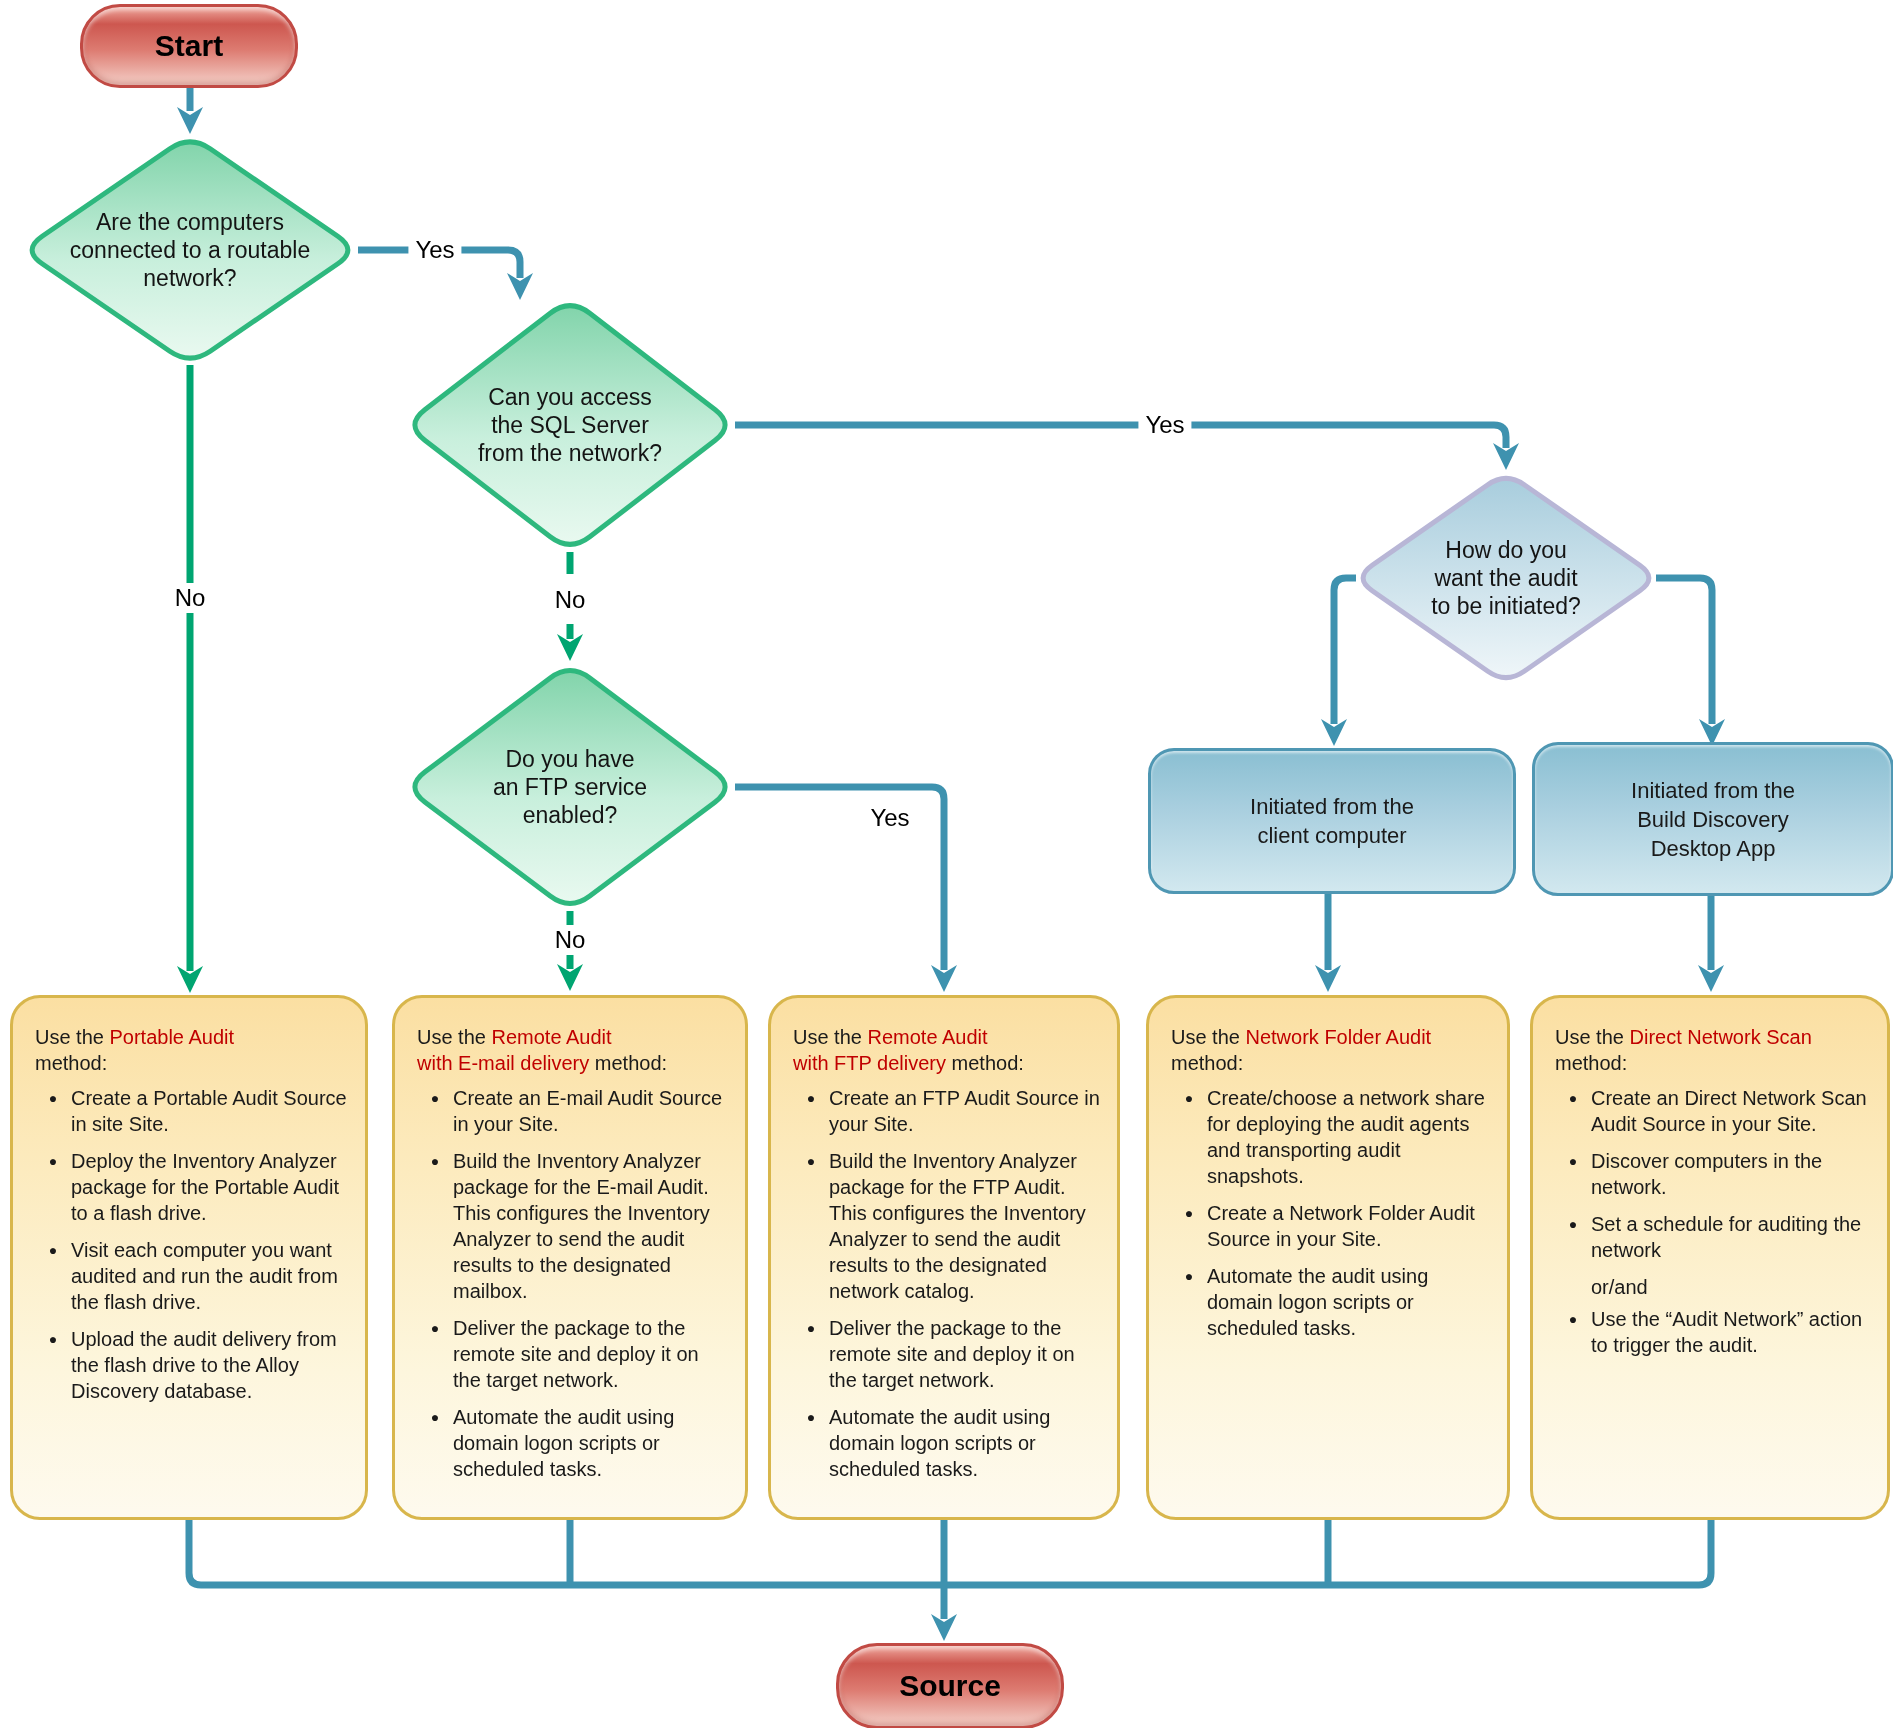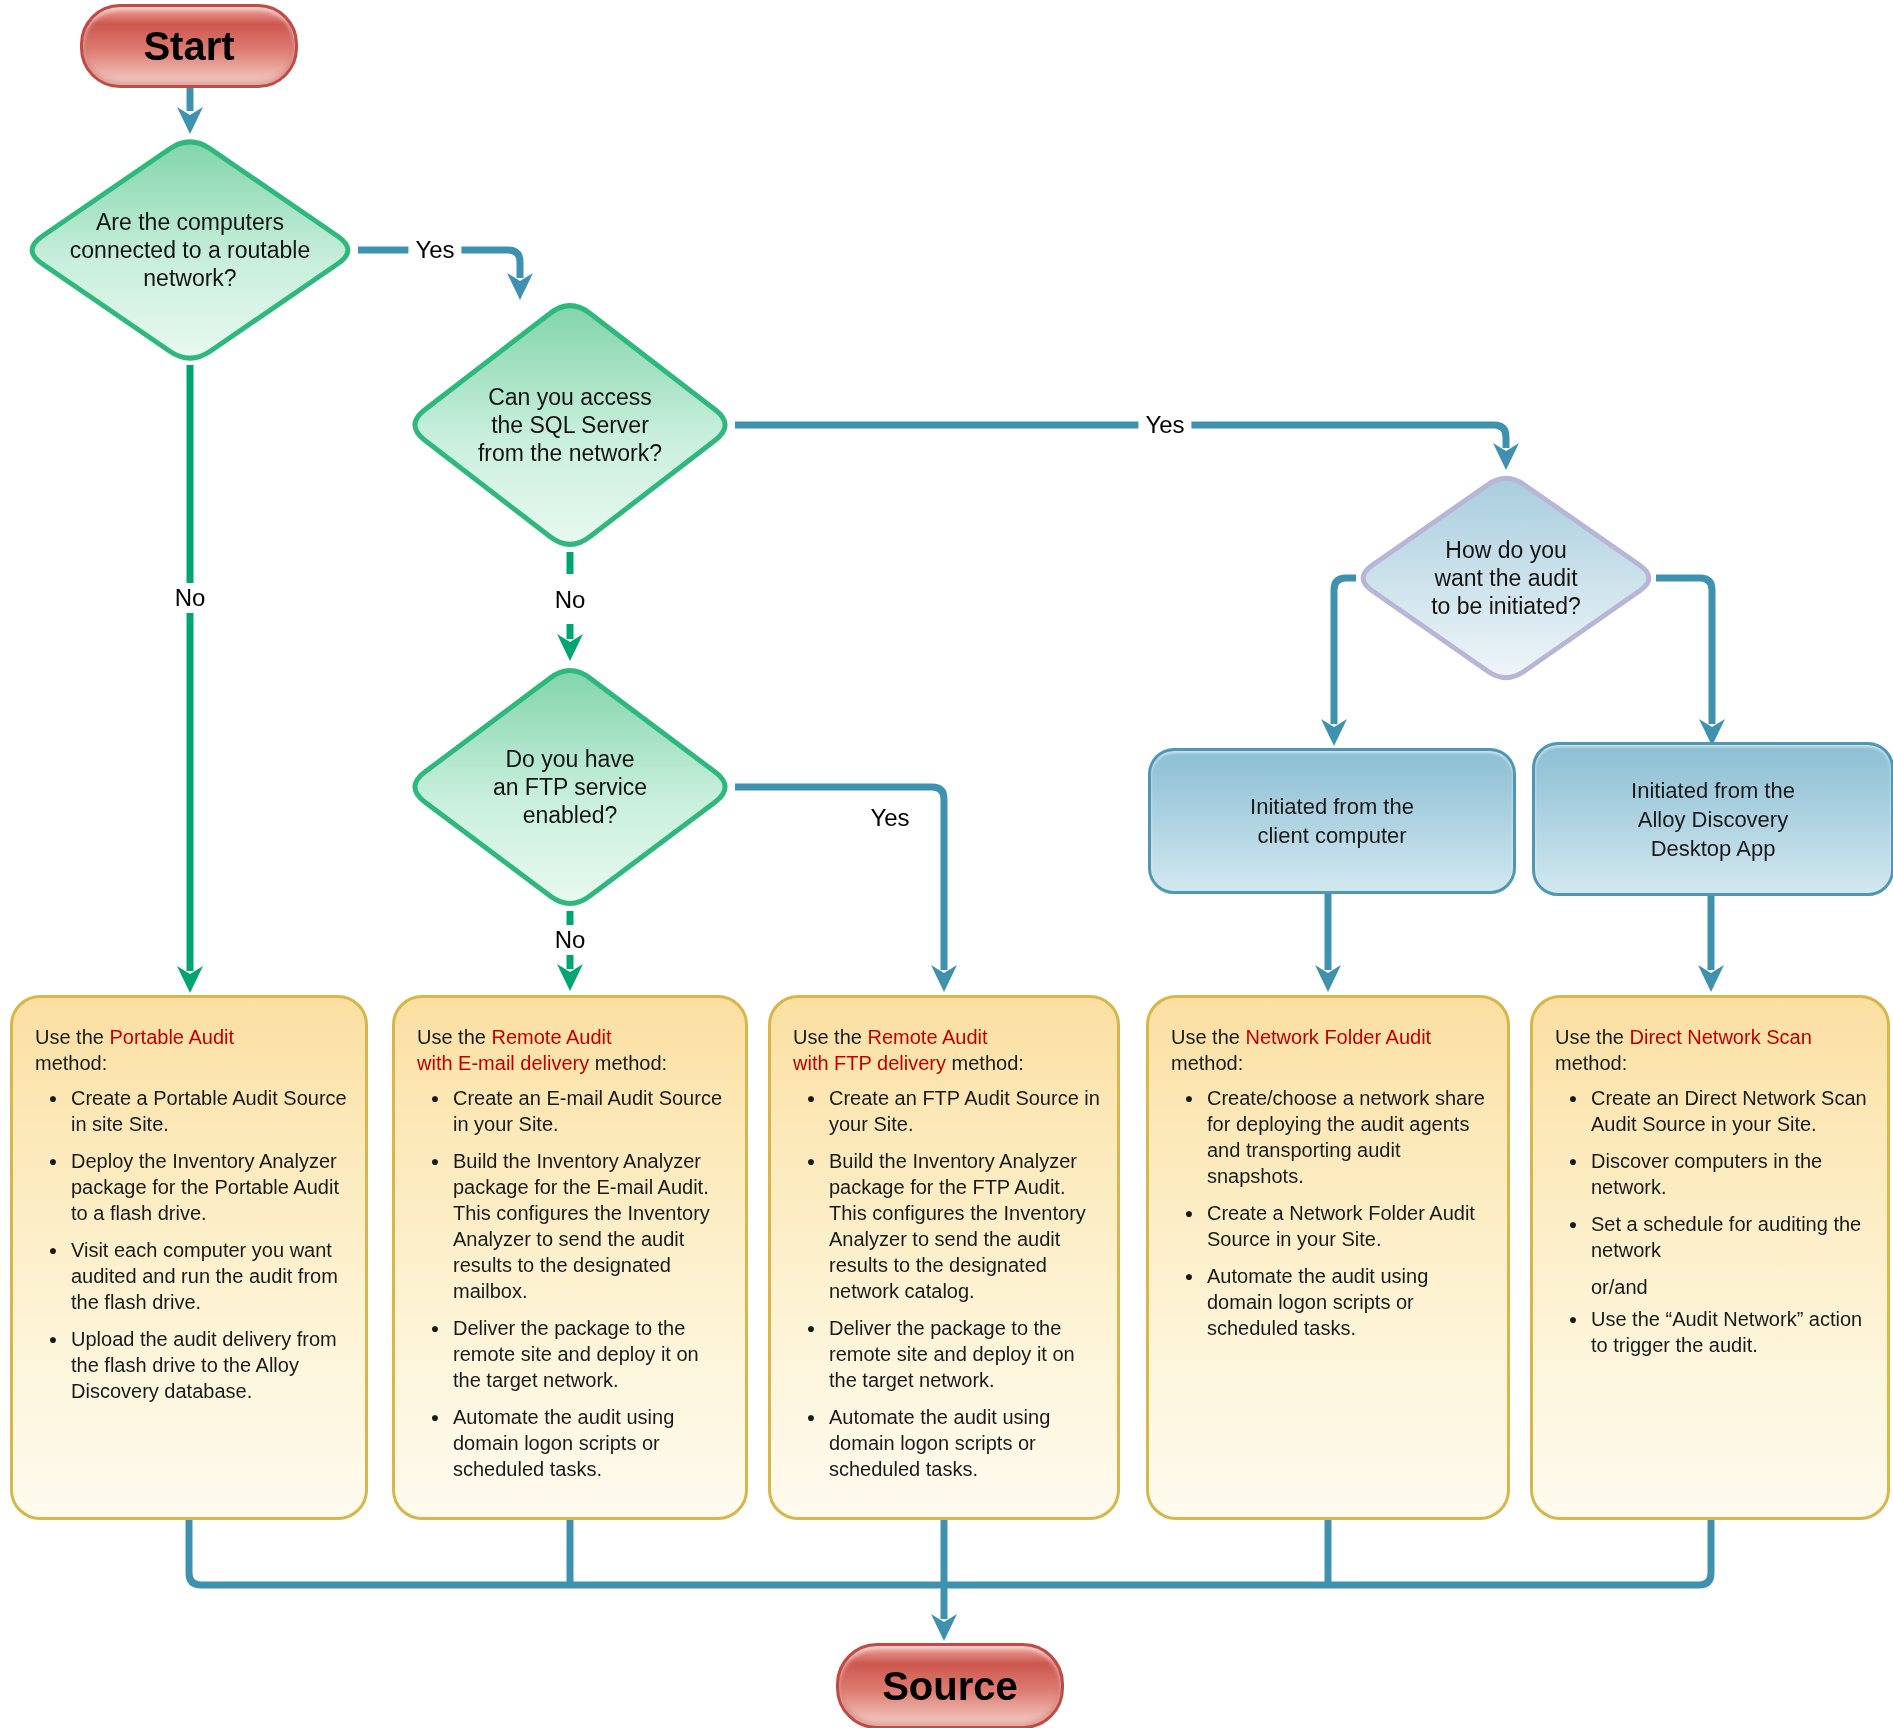--- a/index.html
+++ b/index.html
@@ -2,21 +2,21 @@
 <html><head>
 <meta charset="utf-8">
 <style>
   html,body{margin:0;padding:0;background:#fff;}
   #canvas{position:relative;width:1893px;height:1728px;background:#fff;overflow:hidden;
           font-family:"Liberation Sans",sans-serif;color:#1a1a1a;}
   #wires{position:absolute;left:0;top:0;z-index:1;}
   svg text{font-family:"Liberation Sans",sans-serif;font-size:23px;fill:#141414;text-anchor:middle;}
 
   .pill{position:absolute;z-index:2;display:flex;align-items:center;justify-content:center;
-        font-weight:bold;font-size:40px;color:#000;
+        font-weight:bold;font-size:30px;color:#000;
         border:3px solid #c14a44;
         background:linear-gradient(180deg,#f0a89e 0%,#cd574f 22%,#dd7b71 55%,#f4cfc7 100%);
         box-shadow:inset 0 3px 4px rgba(255,255,255,.55), inset 0 -3px 5px rgba(140,30,25,.25);}
   #start-pill{left:80px;top:4px;width:212px;height:78px;border-radius:40px;}
   #finish-pill{left:836px;top:1643px;width:222px;height:80px;border-radius:41px;}
 
   .edge-label{position:absolute;z-index:3;transform:translate(-50%,-50%);
               background:#fff;padding:1px 7px;font-weight:normal;font-size:24px;color:#000;}
 
   .bluebox{position:absolute;z-index:2;display:flex;flex-direction:column;align-items:center;justify-content:center;
@@ -133,21 +133,21 @@
   <div class="edge-label" style="left:890px;top:818px">Yes</div>
   <div class="edge-label" style="left:570px;top:940px">No</div>
 
   <div id="bluebox-client" class="bluebox">
     <span>Initiated from the</span>
     <span>client computer</span>
     <span></span>
   </div>
   <div id="bluebox-desktop" class="bluebox">
     <span>Initiated from the</span>
-    <span>Alloy Discovery</span>
+    <span>Build Discovery</span>
     <span>Desktop App</span>
   </div>
 
   <div class="card" style="left:10px;width:358px">
     <div class="card-h">
       <span>Use the</span>
       <span class="red">Portable Audit</span><br>
       <span class="red"></span>
       <span>method:</span>
     </div>

